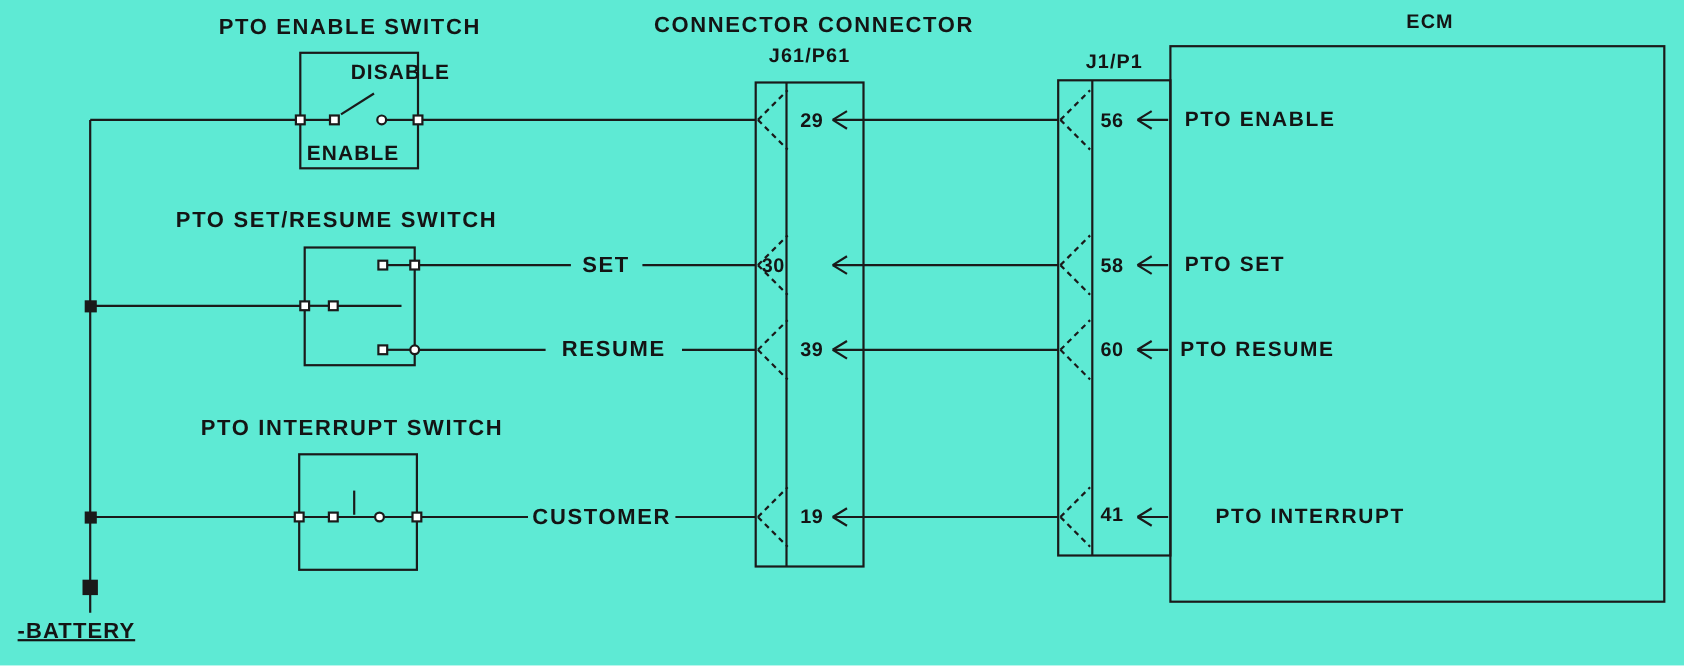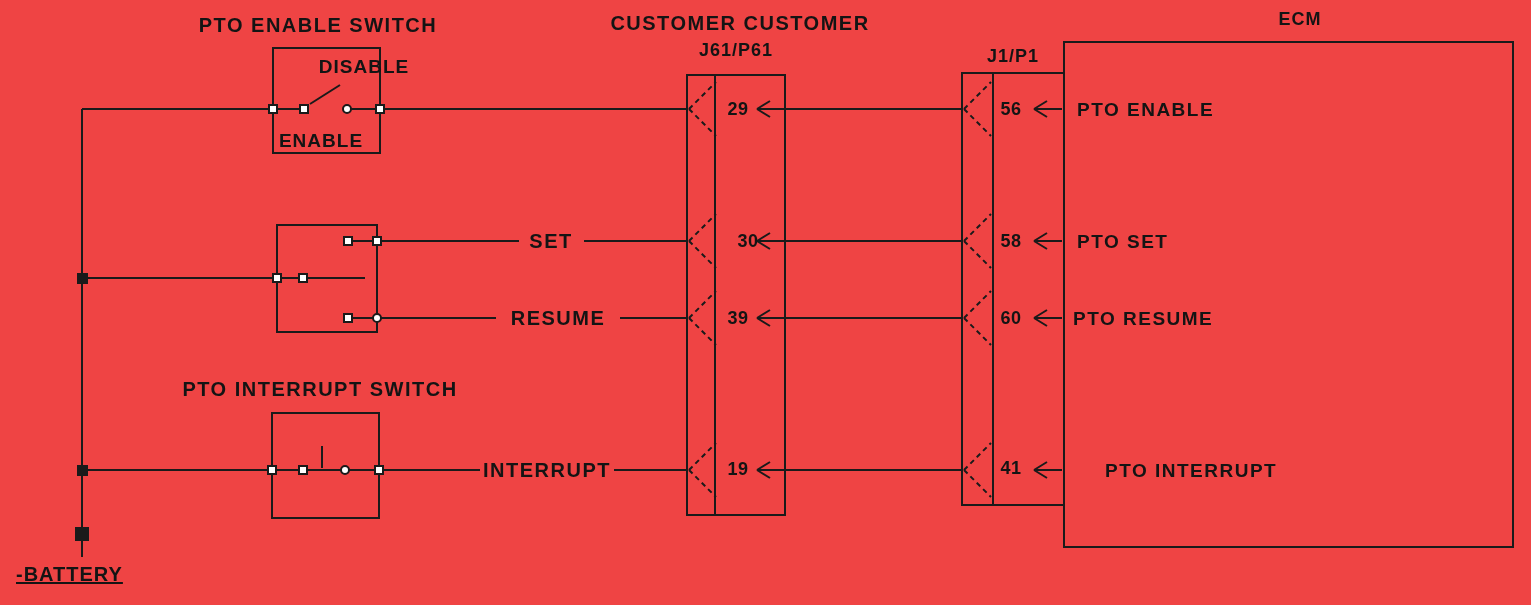--- a/index.html
+++ b/index.html
@@ -1,19 +1,19 @@
 <!DOCTYPE html>
 <html><head>
 <meta charset="utf-8">
 <style>
   html,body{margin:0;padding:0;background:#ffffff;}
   #stage{
     position:relative;
     width:1531px;height:605px;
-    background:#ef4444;
+    background:#5eead4;
     font-family:"Liberation Sans",sans-serif;
     overflow:hidden;
   }
   #diagram-svg{position:absolute;left:0;top:0;}
   .lbl{
     position:absolute;
     font-family:"Liberation Sans",sans-serif;
     font-weight:bold;
     color:#141414;
     white-space:nowrap;
@@ -142,43 +142,44 @@
       </g>
     </g>
 
     <g>
       <rect x="1064" y="42" width="449" height="505"></rect>
     </g>
   </svg>
 
   <div class="lbl title" style="left:318px;top:25px;">PTO ENABLE SWITCH</div>
 
-  <div class="lbl title" style="left:740px;top:23px;">CUSTOMER CUSTOMER</div>
+  <div class="lbl title" style="left:740px;top:23px;">CONNECTOR CONNECTOR</div>
 
   <div class="lbl desig" style="left:736px;top:50px;">J61/P61</div>
 
   <div class="lbl desig" style="left:1013px;top:56px;">J1/P1</div>
 
   <div class="lbl desig" style="left:1300px;top:19px;">ECM</div>
 
   <div class="lbl switchpos" style="left:326px;top:66px;margin-left:38px;">DISABLE</div>
 
   <div class="lbl switchpos" style="left:321px;top:140px;">ENABLE</div>
 
+  <div class="lbl title" style="left:306px;top:200px;">PTO SET/RESUME SWITCH</div>
 
   <div class="lbl wirelbl" style="left:551px;top:241px;">SET</div>
 
   <div class="lbl wirelbl" style="left:558px;top:318px;">RESUME</div>
 
   <div class="lbl title" style="left:320px;top:389px;">PTO INTERRUPT SWITCH</div>
 
-  <div class="lbl wirelbl" style="left:547px;top:470px;">INTERRUPT</div>
+  <div class="lbl wirelbl" style="left:547px;top:470px;">CUSTOMER</div>
 
   <div class="lbl pin" style="left:738px;top:109px;">29</div>
-  <div class="lbl pin" style="left:748px;top:241px;">30</div>
+  <div class="lbl pin" style="left:703px;top:241px;">30</div>
   <div class="lbl pin" style="left:738px;top:318px;">39</div>
   <div class="lbl pin" style="left:738px;top:469px;">19</div>
 
   <div class="lbl pin" style="left:1011px;top:109px;">56</div>
   <div class="lbl pin" style="left:1011px;top:241px;">58</div>
   <div class="lbl pin" style="left:1011px;top:318px;text-align:right;">60</div>
   <div class="lbl pin" style="left:1011px;top:468px;">41</div>
 
   <div class="lbl signal" style="left:1077px;top:109px;">PTO ENABLE</div>
   <div class="lbl signal" style="left:1077px;top:241px;">PTO SET</div>

